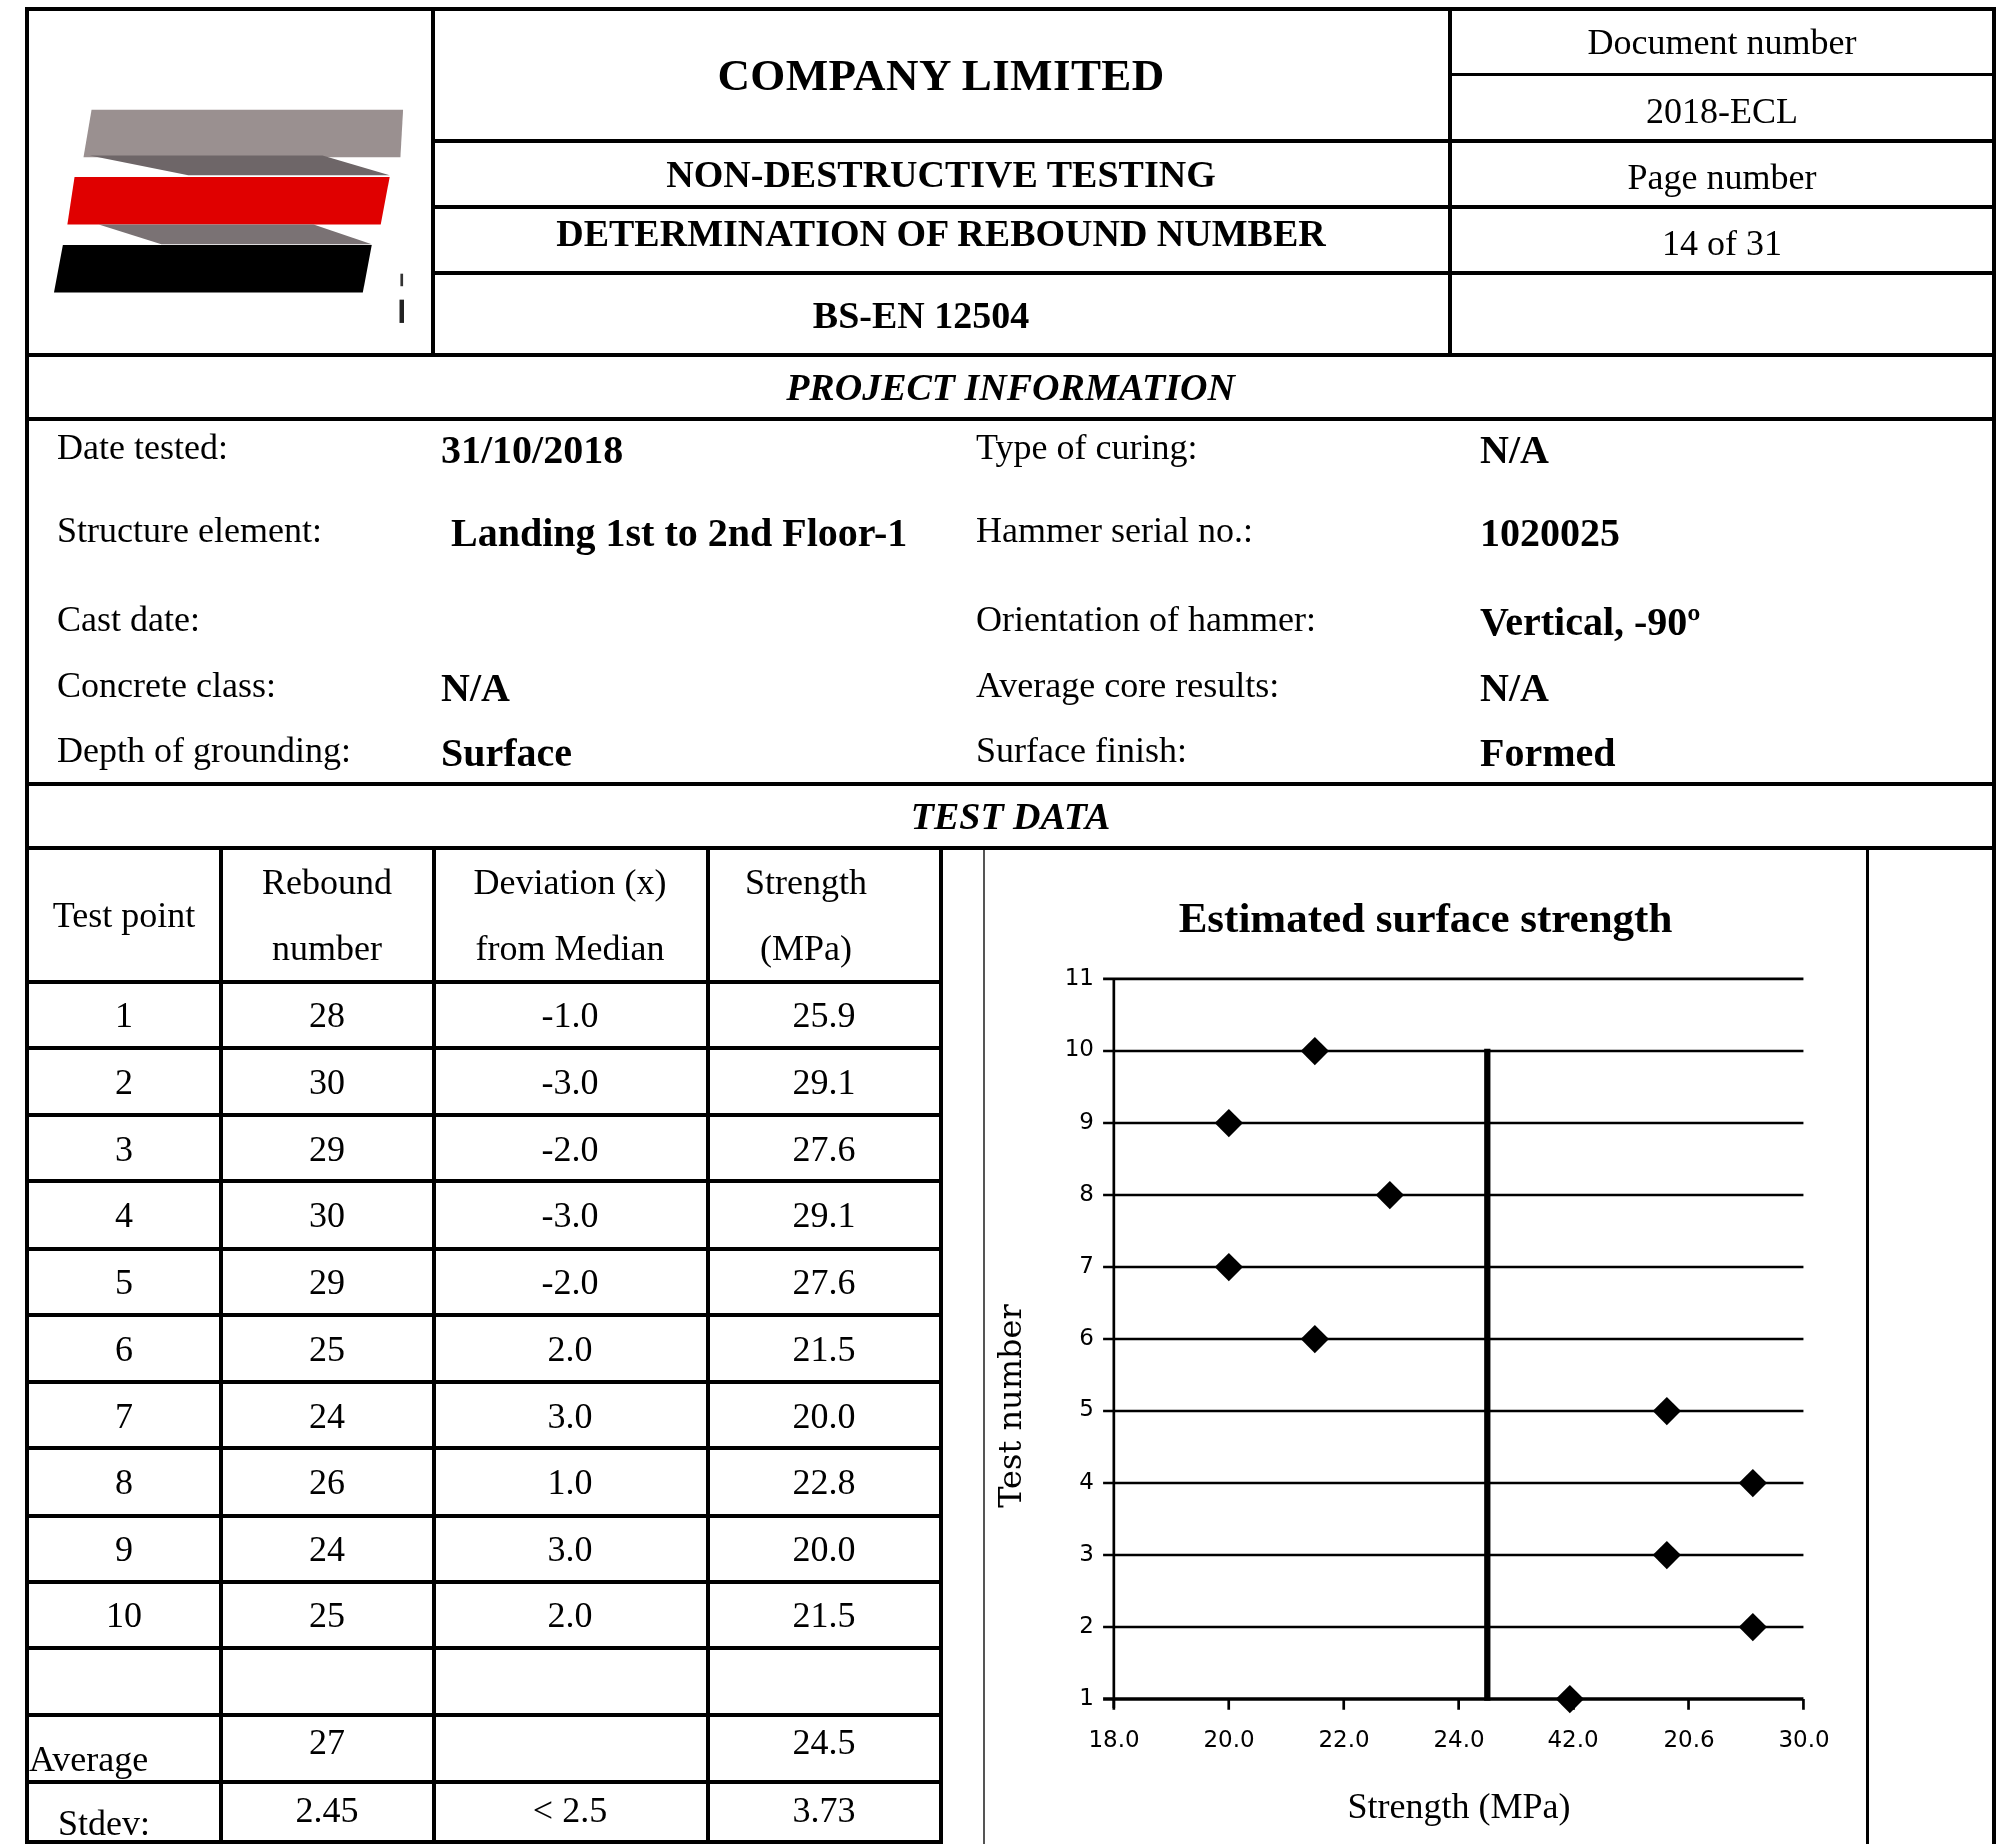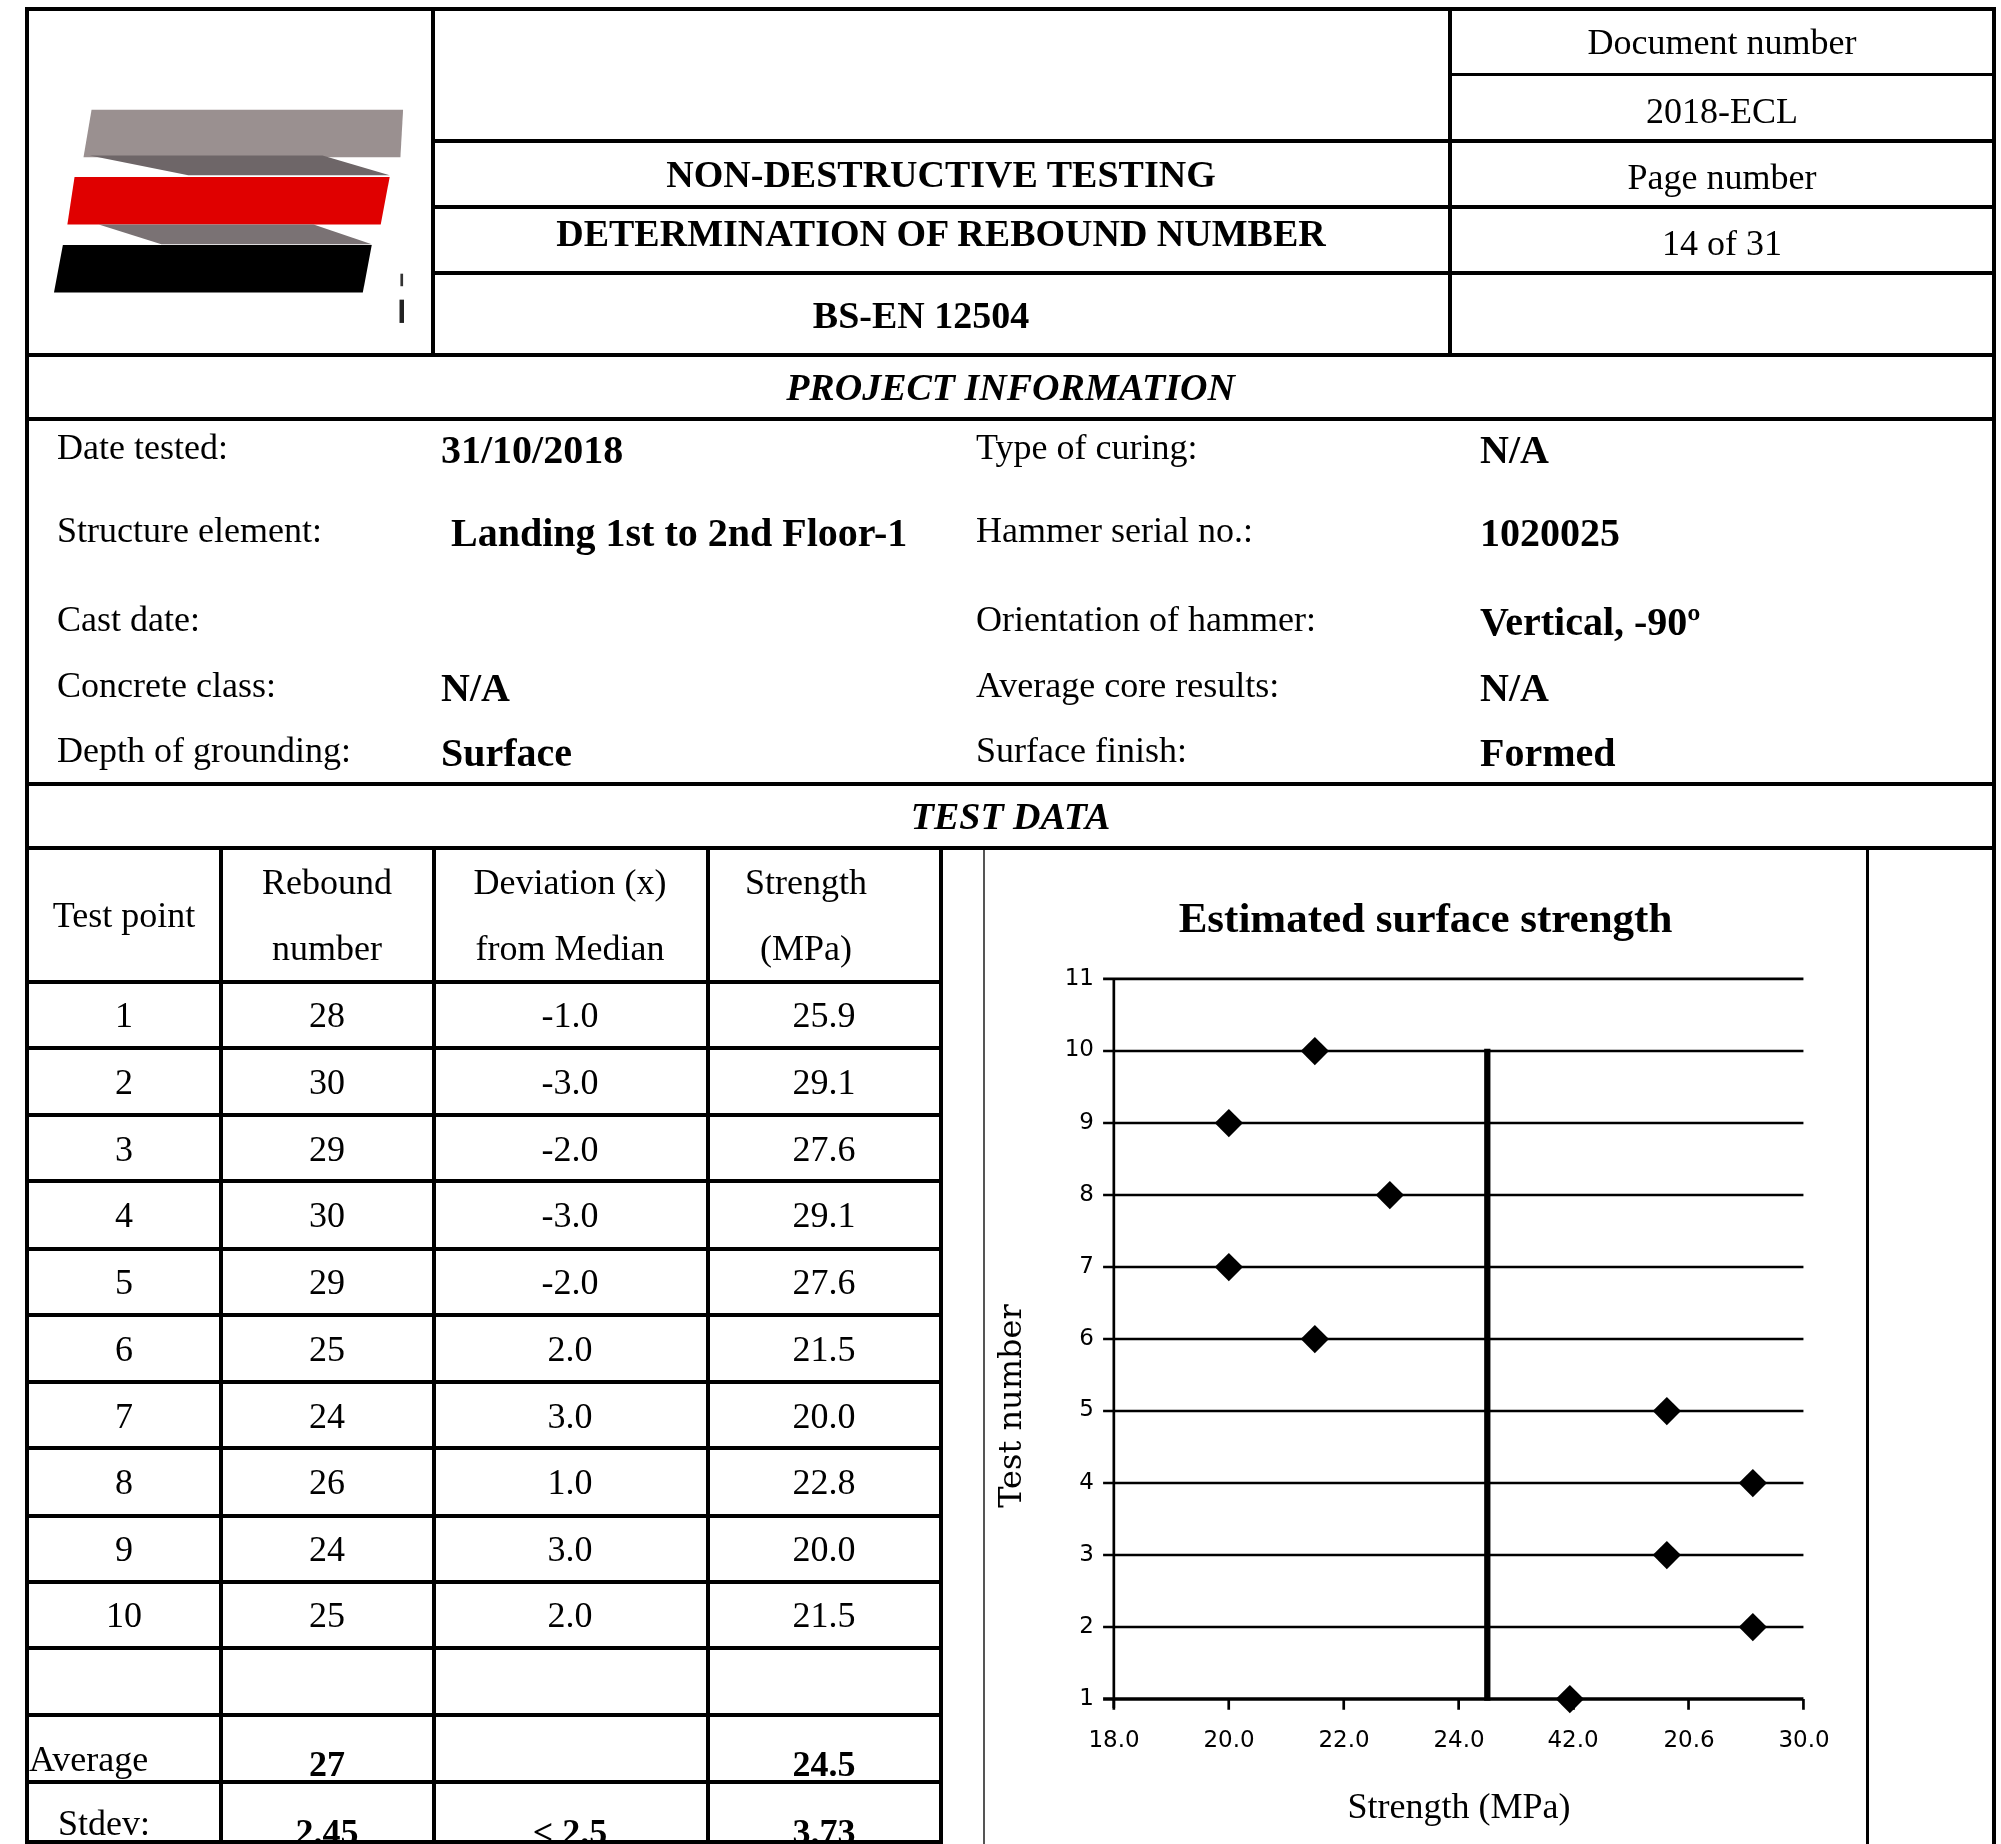--- a/index.html
+++ b/index.html
@@ -11,21 +11,21 @@
   .thin-h { position: absolute; background: #000; height: 2.7px; }
   .ctr { position: absolute; display: flex; align-items: center; justify-content: center; text-align: center; }
   .hdr-big { font-weight: bold; font-size: 45px; line-height: 57px; letter-spacing: 0.4px; }
   .hdr-mid { font-weight: bold; font-size: 38px; }
   .hdr-right { font-size: 36px; }
   .sec-title { font-weight: bold; font-style: italic; font-size: 38px; }
   .info-label { position: absolute; font-size: 36px; white-space: nowrap; }
   .info-value { position: absolute; font-size: 40px; font-weight: bold; white-space: nowrap; }
   .cell { position: absolute; display: flex; align-items: center; justify-content: center; font-size: 36px; text-align: center; }
   .cell.hdr { flex-direction: column; line-height: 66px; }
-  .cell.bold { font-weight: bold; margin-top: 22px; }
+  .cell.bold { font-weight: normal; }
   .chart-title { font-weight: bold; font-size: 43px; }
   .tick { position: absolute; font-family: "DejaVu Sans", sans-serif; font-size: 23px; }
   .axis-label { position: absolute; font-size: 36px; white-space: nowrap; }
   .diamond { position: absolute; width: 19.7px; height: 19.7px; background: #000; transform: rotate(45deg); }
 </style>
 </head>
 <body>
 
 <div class="vl" style="left:25px; top:7.2px; height:1838px;"></div>
 <div class="vl" style="left:1992px; top:7.2px; height:1838px;"></div>
@@ -39,20 +39,21 @@
     <polygon points="60,140 300,140 365,162 130,162" fill="#7a7274"></polygon>
     <polygon points="20,163 365,163 355,216 10,216" fill="#000000"></polygon>
     <rect x="397" y="195" width="3" height="14" fill="#333"></rect>
     <rect x="396" y="224" width="5" height="26" fill="#222"></rect>
   </svg>
 </div>
 <div class="vl" style="left:431px; top:7.2px; height:348px;"></div>
 <div class="vl" style="left:1448px; top:7.2px; height:348px;"></div>
 
 <div class="ctr hdr-big" style="left:434px; top:10.7px; width:1014px; height:130px; flex-direction:column;">
+  <span>COMPANY LIMITED</span>
 </div>
 <div class="hl" style="left:431px; top:139px; width:1565px;"></div>
 <div class="ctr hdr-mid" style="left:434px; top:142px; width:1014px; height:64px;">NON-DESTRUCTIVE TESTING</div>
 <div class="hl" style="left:431px; top:205px; width:1565px;"></div>
 <div class="ctr hdr-mid" style="left:434px; top:201px; width:1014px; height:64px;">DETERMINATION OF REBOUND NUMBER</div>
 <div class="hl" style="left:431px; top:271px; width:1565px;"></div>
 <div class="ctr hdr-mid" style="left:414px; top:275px; width:1014px; height:79px;">BS-EN 12504</div>
 
 <div class="thin-h" style="left:1448px; top:73px; width:547px;"></div>
 <div class="ctr hdr-right" style="left:1452px; top:12.5px; width:540px; height:59px;">Document number</div>

